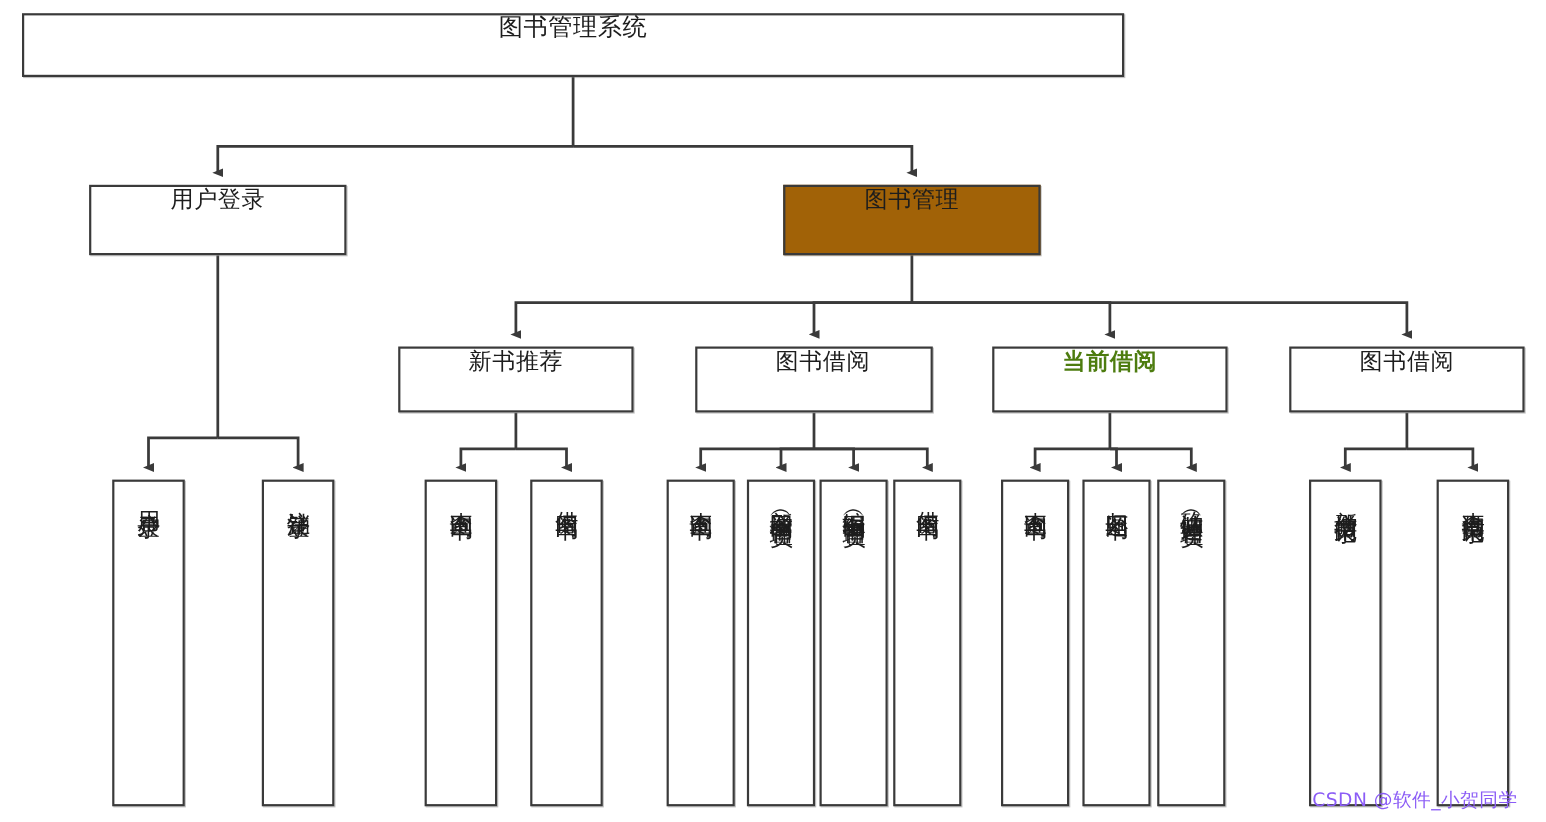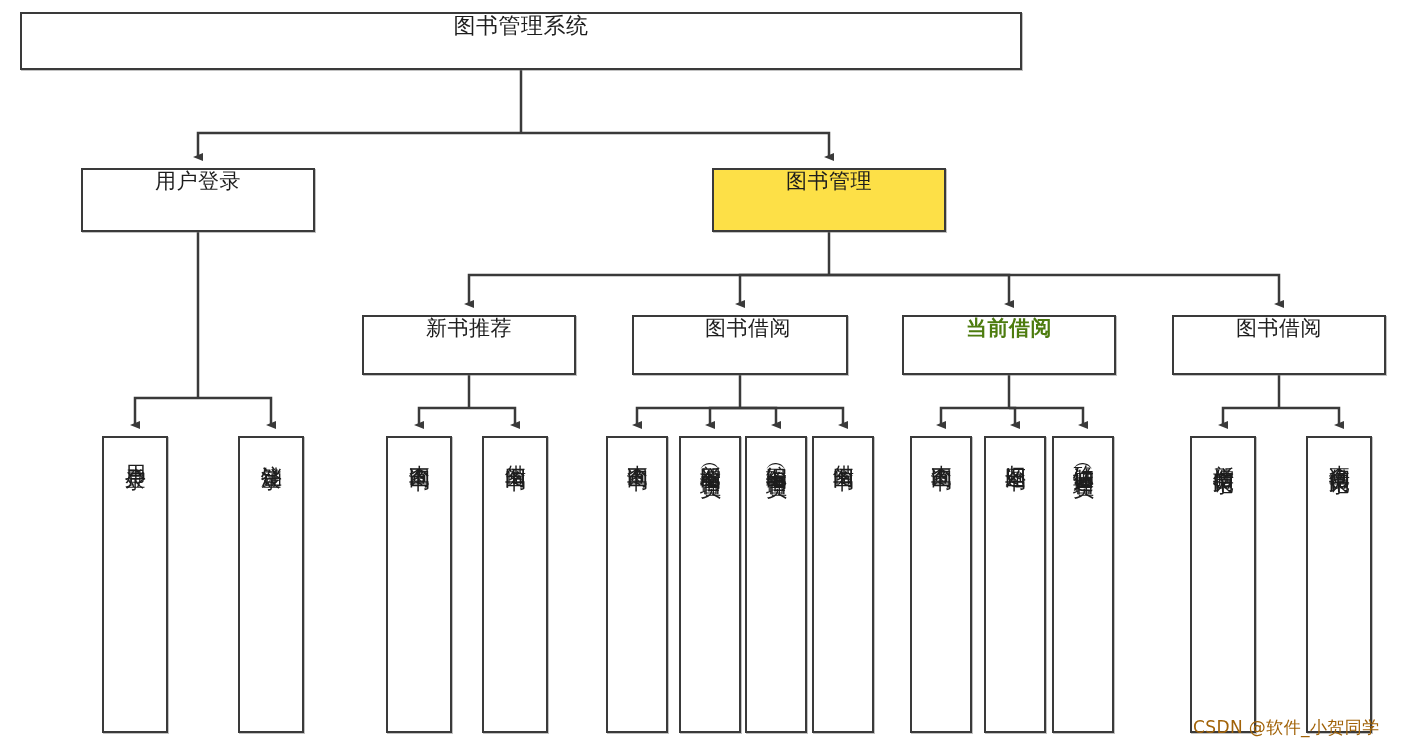--- a/index.html
+++ b/index.html
@@ -107,21 +107,21 @@
       </g>
   </svg>
 
   <div id="node-layer">
       <div class="node horizontal level-1" style="left: 20px; top: 12px; width: 1002px; height: 58px; border-color: rgb(58, 58, 58); background: rgb(255, 255, 255);">
         <span class="label" style="color: rgb(29, 29, 29);">图书管理系统</span>
       </div>
       <div class="node horizontal level-2" style="left: 81px; top: 168px; width: 234px; height: 64px; border-color: rgb(58, 58, 58); background: rgb(255, 255, 255);">
         <span class="label" style="color: rgb(29, 29, 29);">用户登录</span>
       </div>
-      <div class="node horizontal level-2" style="left: 712px; top: 168px; width: 234px; height: 64px; border-color: rgb(58, 58, 58); background: #fde047;">
+      <div class="node horizontal level-2" style="left: 712px; top: 168px; width: 234px; height: 64px; border-color: rgb(58, 58, 58); background: #a16207;">
         <span class="label" style="color: rgb(29, 29, 29);">图书管理</span>
       </div>
       <div class="node horizontal level-3" style="left: 362px; top: 315px; width: 214px; height: 60px; border-color: rgb(58, 58, 58); background: rgb(255, 255, 255);">
         <span class="label" style="color: rgb(29, 29, 29);">新书推荐</span>
       </div>
       <div class="node horizontal level-3" style="left: 632px; top: 315px; width: 216px; height: 60px; border-color: rgb(58, 58, 58); background: rgb(255, 255, 255); padding-left: 16px;">
         <span class="label" style="color: rgb(29, 29, 29);">图书借阅</span>
       </div>
       <div class="node horizontal level-3" style="left: 902px; top: 315px; width: 214px; height: 60px; border-color: rgb(58, 58, 58); background: rgb(255, 255, 255);">
         <span class="label" style="color: #4d7c0f; font-weight: bold;">当前借阅</span>
@@ -163,14 +163,14 @@
         <span class="label" style="color: rgb(29, 29, 29);">确认归还（管理员）</span>
       </div>
       <div class="node vertical level-4" style="left: 1190px; top: 436px; width: 66px; height: 297px; border-color: rgb(58, 58, 58); background: rgb(255, 255, 255);">
         <span class="label" style="color: rgb(29, 29, 29);">新增借阅记录</span>
       </div>
       <div class="node vertical level-4" style="left: 1306px; top: 436px; width: 66px; height: 297px; border-color: rgb(58, 58, 58); background: rgb(255, 255, 255);">
         <span class="label" style="color: rgb(29, 29, 29);">查询借阅记录</span>
       </div>
     </div>
 
-  <div class="watermark" style="left: 1193px; top: 716px; color: #a16207;">CSDN @软件_小贺同学</div>
+  <div class="watermark" style="left: 1193px; top: 716px; color: #8b5cf6;">CSDN @软件_小贺同学</div>
 </div>
 
 </body></html>

